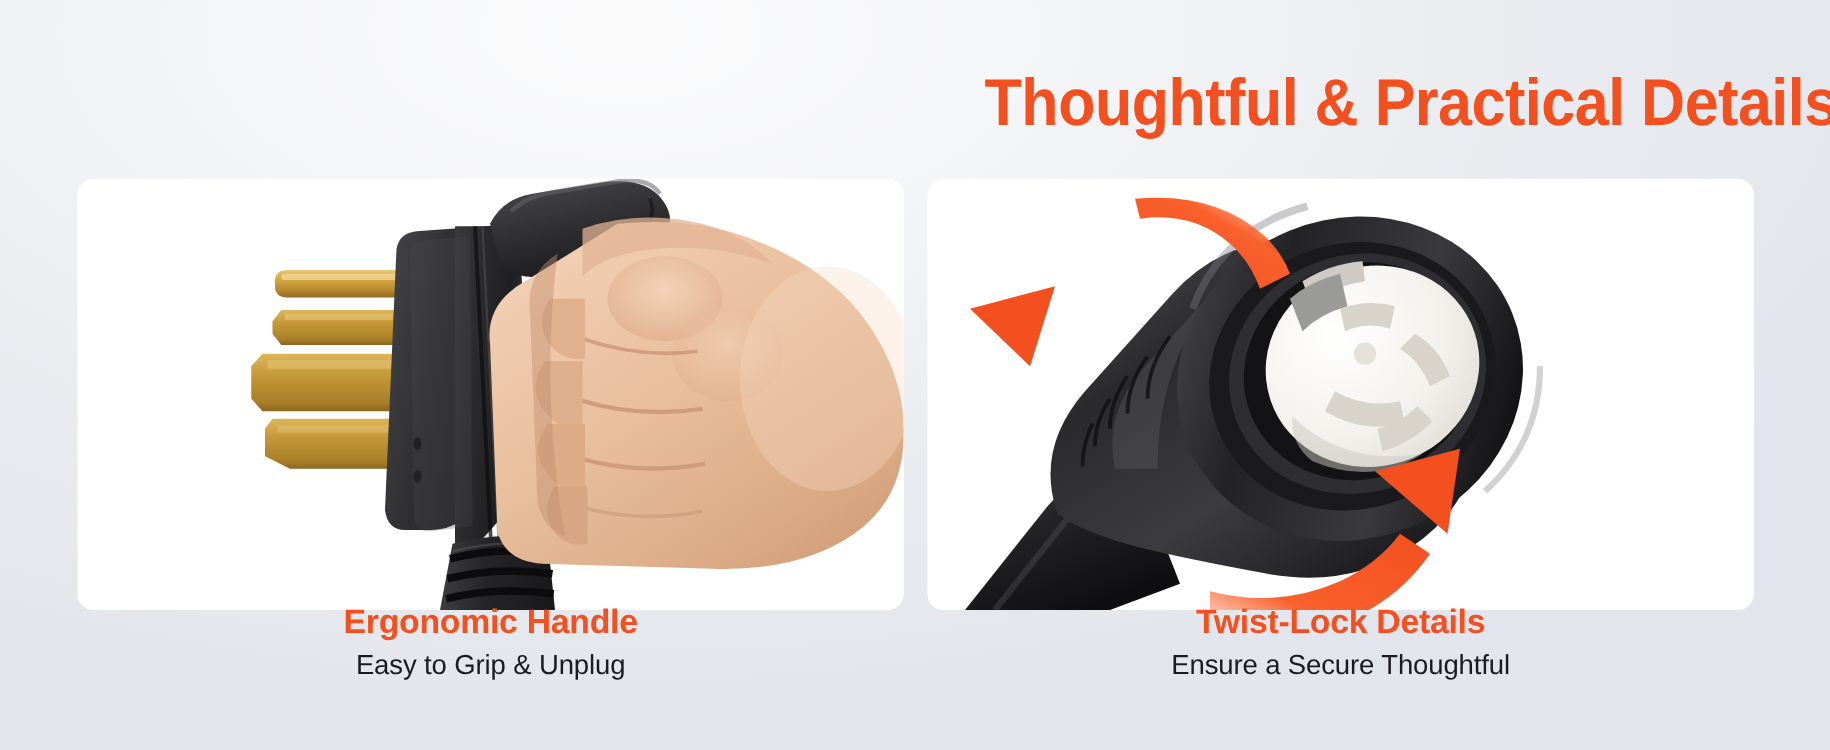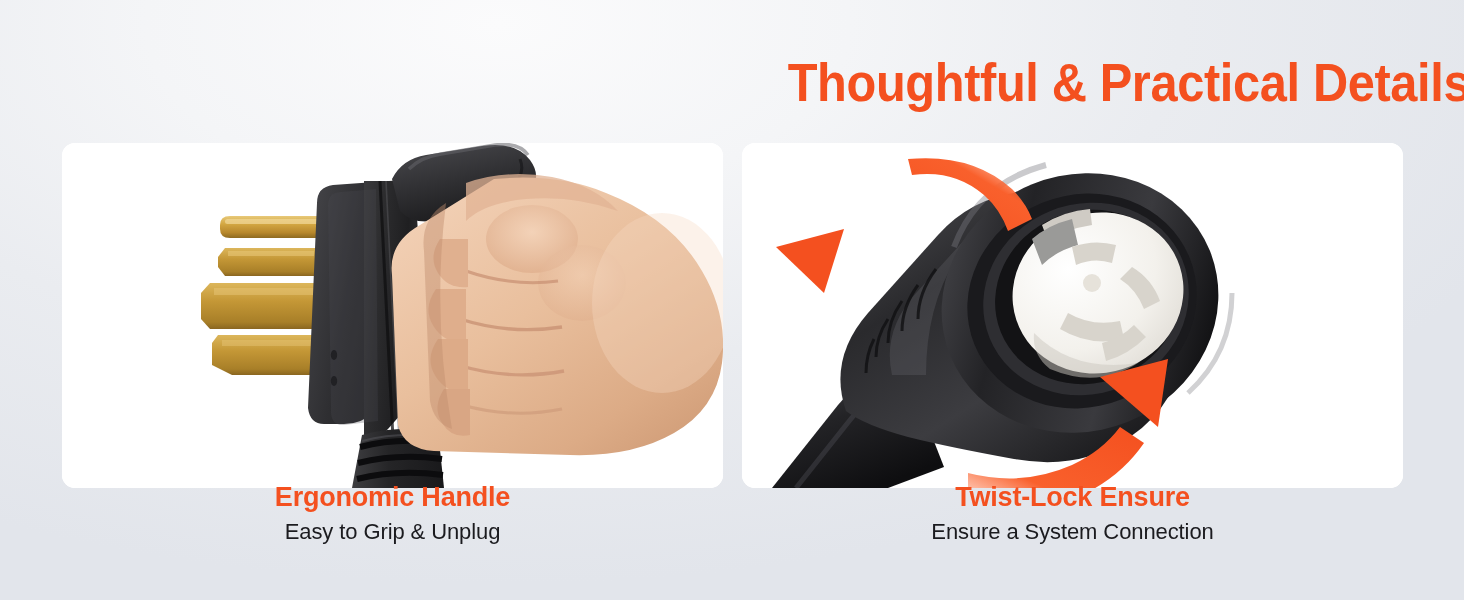--- a/index.html
+++ b/index.html
@@ -339,18 +339,18 @@
       </svg>
     </div>
   </div>
 
   <div class="captions">
     <div class="caption-block">
       <div class="caption-title">Ergonomic Handle</div>
       <div class="caption-sub">Easy to Grip &amp; Unplug</div>
     </div>
     <div class="caption-block">
-      <div class="caption-title">Twist-Lock Ensure</div>
-      <div class="caption-sub">Ensure a System Connection</div>
+      <div class="caption-title">Twist-Lock Details</div>
+      <div class="caption-sub">Ensure a Secure Thoughtful</div>
     </div>
   </div>
 
 </div>
 
 </body></html>

